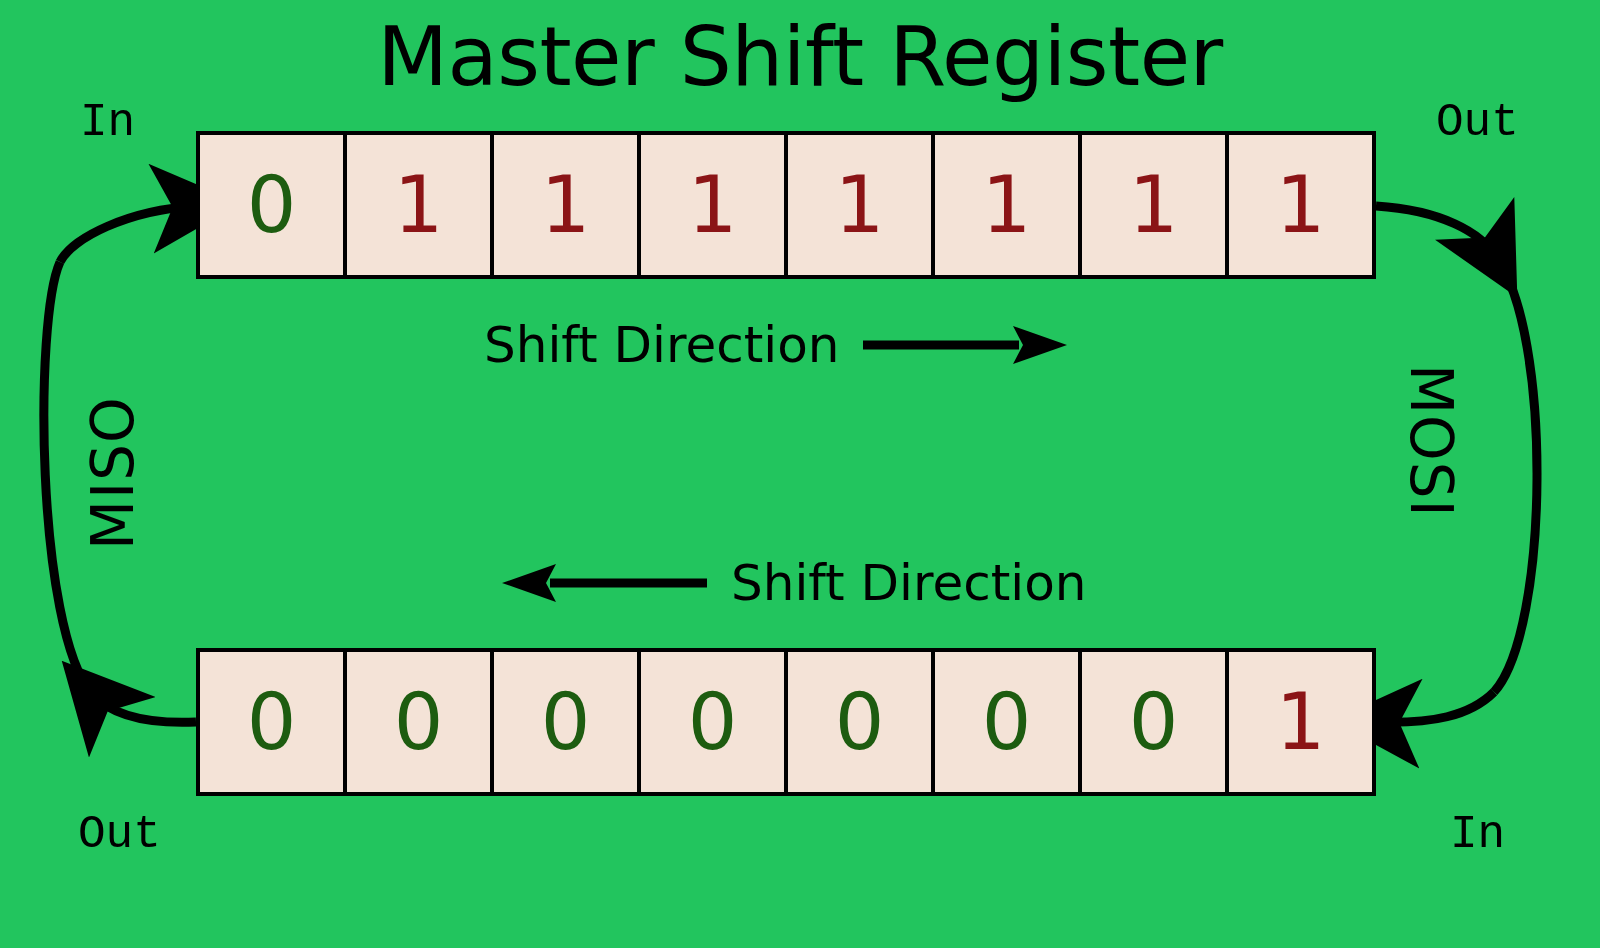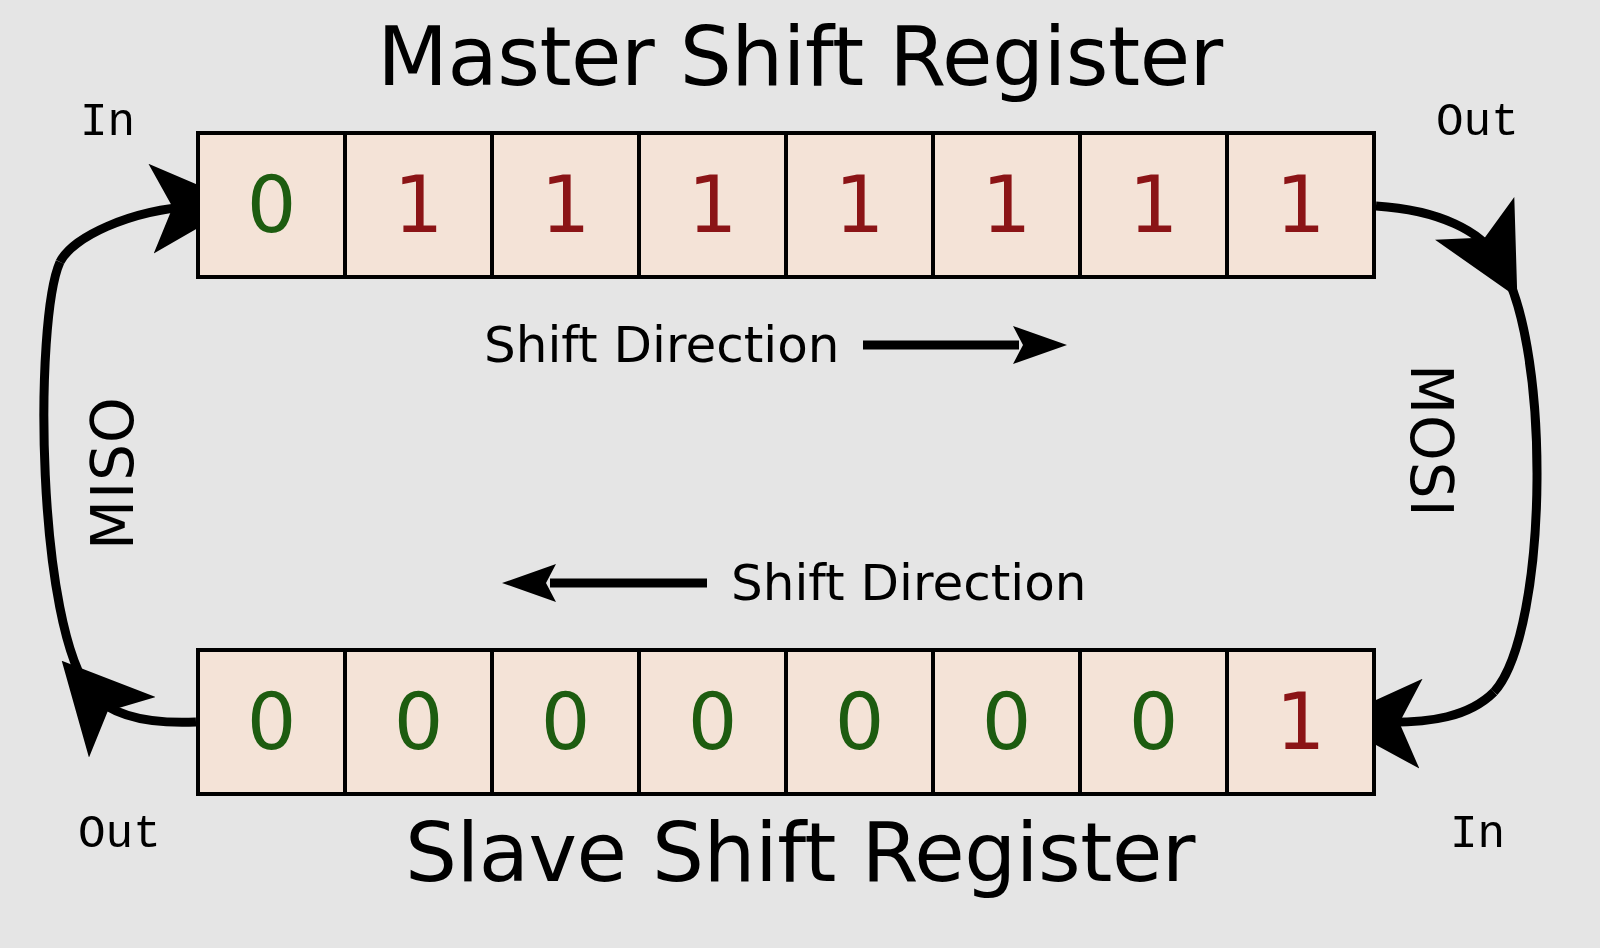--- a/index.html
+++ b/index.html
@@ -4,21 +4,21 @@
 <style>
   html, body {
     margin: 0;
     padding: 0;
     background: #ffffff;
   }
   #stage {
     position: relative;
     width: 1600px;
     height: 948px;
-    background: #e5e5e5;
+    background: #22c55e;
     overflow: hidden;
     font-family: "DejaVu Sans", "Liberation Sans", sans-serif;
     color: #000000;
   }
 
   
   #wires {
     position: absolute;
     left: 0;
     top: 0;
@@ -223,15 +223,14 @@
         <span class="cell-value v-zero">0</span>
       </div>
       <div class="cell">
         <span class="cell-value v-one">1</span>
       </div>
     </div>
 
   <div class="corner-label" id="label-slave-out">Out</div>
   <div class="corner-label" id="label-slave-in">In</div>
 
-  <div class="reg-title" id="title-slave">Slave Shift Register</div>
 
 </div>
 
 </body></html>

